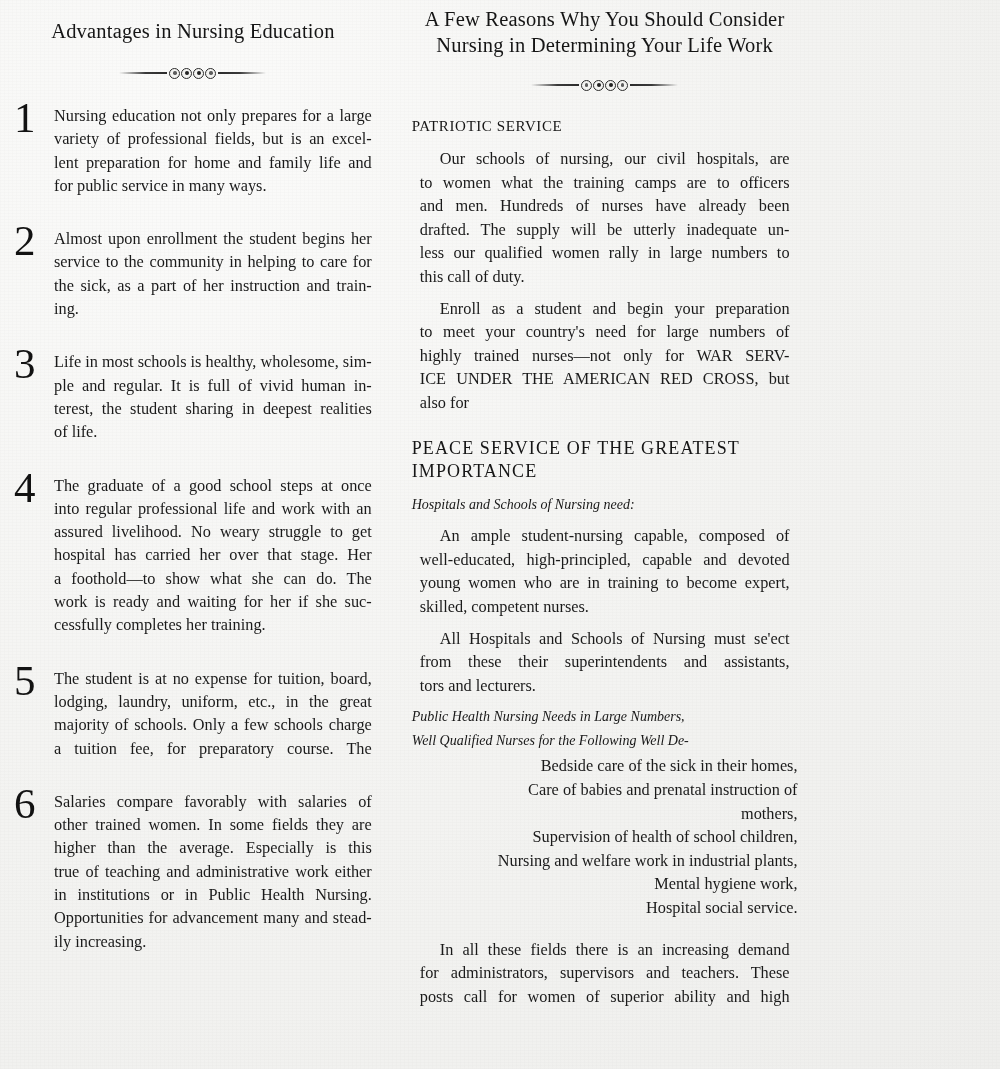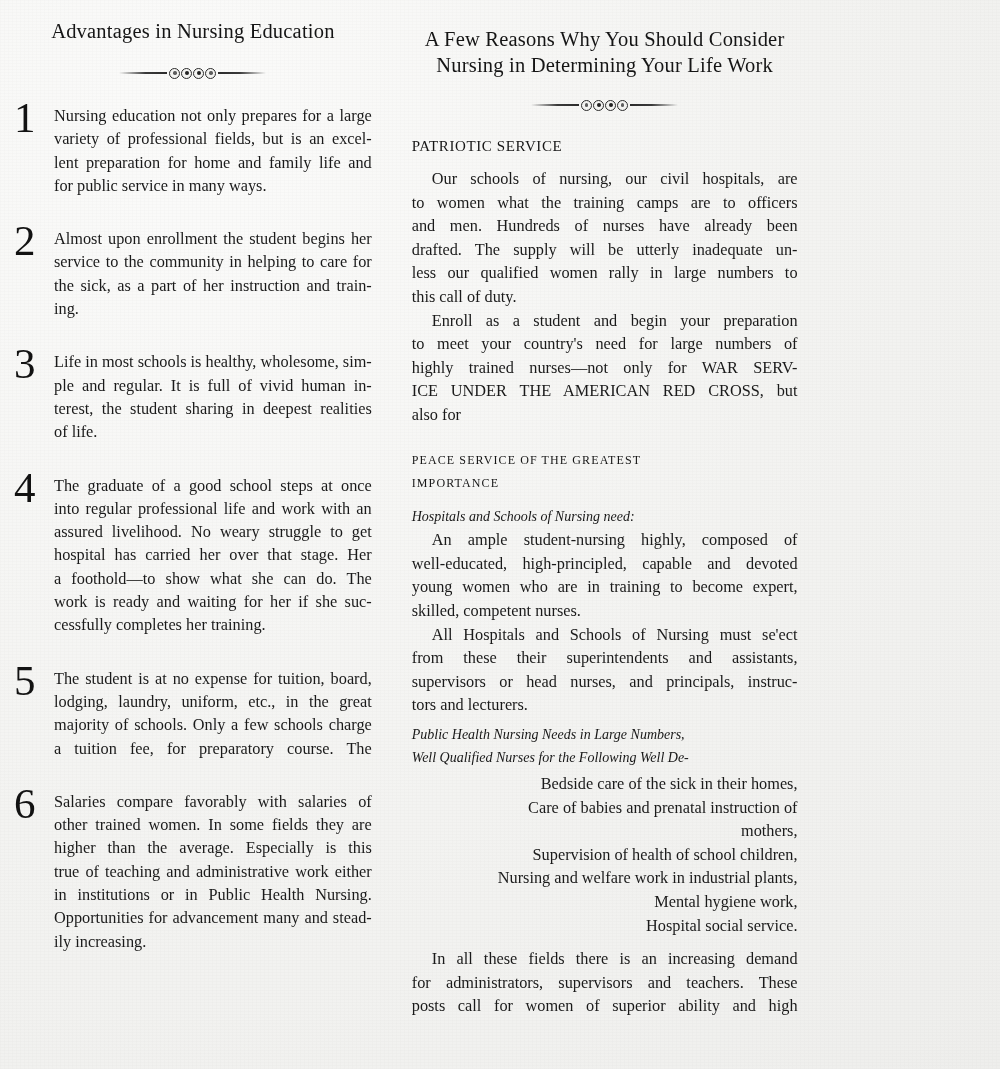--- a/index.html
+++ b/index.html
@@ -41,21 +41,21 @@
     display: flex;
     width: 811px;
     height: 1069px;
   }
 
   .col {
     box-sizing: border-box;
     position: relative;
   }
   .col-left  { width: 500px; padding: 10px 22px 0 14px; }
-  .col-right { width: 500px; padding: 22px 24px 0 18px; }
+  .col-right { width: 500px; padding: 2px 24px 0 18px; }
 
   
   .col-title {
     text-align: center;
     font-size: 20.5px;
     line-height: 26px;
     font-weight: 400;
     letter-spacing: .2px;
     margin: 8px 0 0 0;
     color: #151515;
@@ -102,21 +102,21 @@
   .orn-dot.hollow::after { background: #5d5d5d; width: 3.4px; height: 3.4px; margin: -1.7px 0 0 -1.7px; }
 
   .section-head {
     text-align: left;
     font-size: 15px;
     letter-spacing: .6px;
     margin: 26px 0 12px 0;
     color: #161616;
   }
   .section-head.big {
-    font-size: 12px;
+    font-size: 18px;
     letter-spacing: 1.1px;
     line-height: 23px;
     margin: 22px 0 10px 0;
   }
 
   
   .num-list { margin-top: 24px; }
   .num-item {
     position: relative;
     margin-bottom: 30px;
@@ -148,21 +148,21 @@
     white-space: nowrap;
   }
   .num-item .body .ln.last,
   .para .ln.last { text-align-last: left; }
 
   
   .para {
     font-size: 16.3px;
     line-height: 23.6px;
     color: #1a1a1a;
-    margin: 0;
+    margin: 8px;
   }
   .para .ln {
     display: block;
     text-align: justify;
     text-align-last: justify;
     white-space: nowrap;
   }
   .para .ln.indent { text-indent: 20px; }
   .para + .para { margin-top: 0; }
 
@@ -327,30 +327,29 @@
       <div class="section-head big">
         <div>PEACE  SERVICE  OF  THE  GREATEST</div>
         <div>IMPORTANCE</div>
       </div>
 
       <div class="ital-head">
         <span class="ln">Hospitals and Schools of Nursing need:</span>
       </div>
 
       <div class="para">
-        <span class="ln indent">An ample student-nursing highly, composed of</span>
+        <span class="ln indent">An ample student-nursing capable, composed of</span>
         <span class="ln">well-educated, high-principled, capable and devoted</span>
         <span class="ln">young women who are in training to become expert,</span>
         <span class="ln last">skilled, competent nurses.</span>
       </div>
 
       <div class="para">
         <span class="ln indent">All Hospitals and Schools of Nursing must se'ect</span>
         <span class="ln">from these their superintendents and assistants,</span>
-        <span class="ln">supervisors or head nurses, and principals, instruc-</span>
         <span class="ln last">tors and lecturers.</span>
       </div>
 
       <div class="ital-head">
         <span class="ln">Public Health Nursing Needs in Large Numbers,</span>
         <span class="ln">Well Qualified Nurses for the Following Well De-</span>
       </div>
 
       <ul class="fields-list">
         <li>

